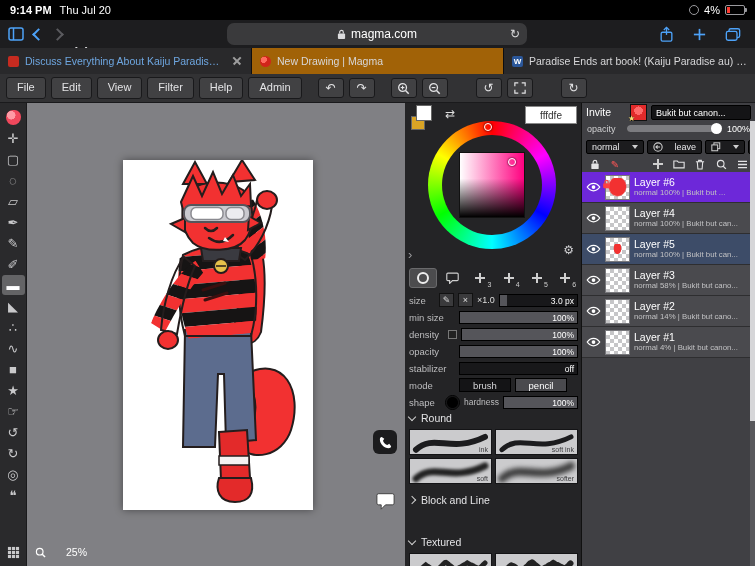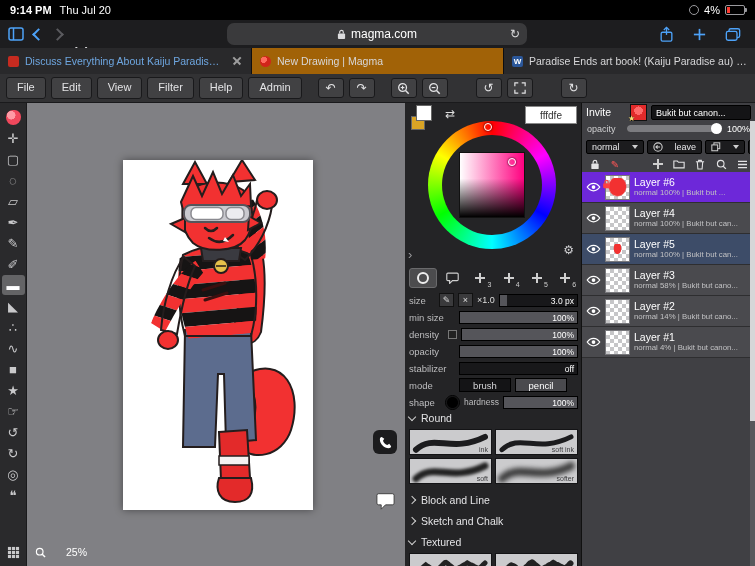--- a/index.html
+++ b/index.html
@@ -529,24 +529,20 @@
           <svg viewBox="0 0 82 26" class="soft3">
               <path d="M6,20 C24,3 42,24 76,7" fill="none" stroke="#222" stroke-width="8" stroke-linecap="round"></path>
             </svg>
           <span class="blab">softer</span>
         </div>
       </div>
       <div class="bsection" style="top:388px;">
         <span class="chevR"></span>
         <span>Block and Line</span>
       </div>
-      <div class="bsection" style="top:409px;">
-        <span class="chevR"></span>
-        <span>Sketch and Chalk</span>
-      </div>
       <div class="bsection" style="top:430px;">
         <span class="chevD"></span>
         <span>Textured</span>
       </div>
       <div class="bgrid" style="top:450px;">
         <div class="bcell">
           <svg viewBox="0 0 82 26">
               <path d="M6,19 L16,11 L26,18 L36,8 L46,16 L58,9 L70,15 L76,9" fill="none" stroke="#222" stroke-width="5" stroke-dasharray="3 2" stroke-linecap="round"></path>
             </svg>
 

